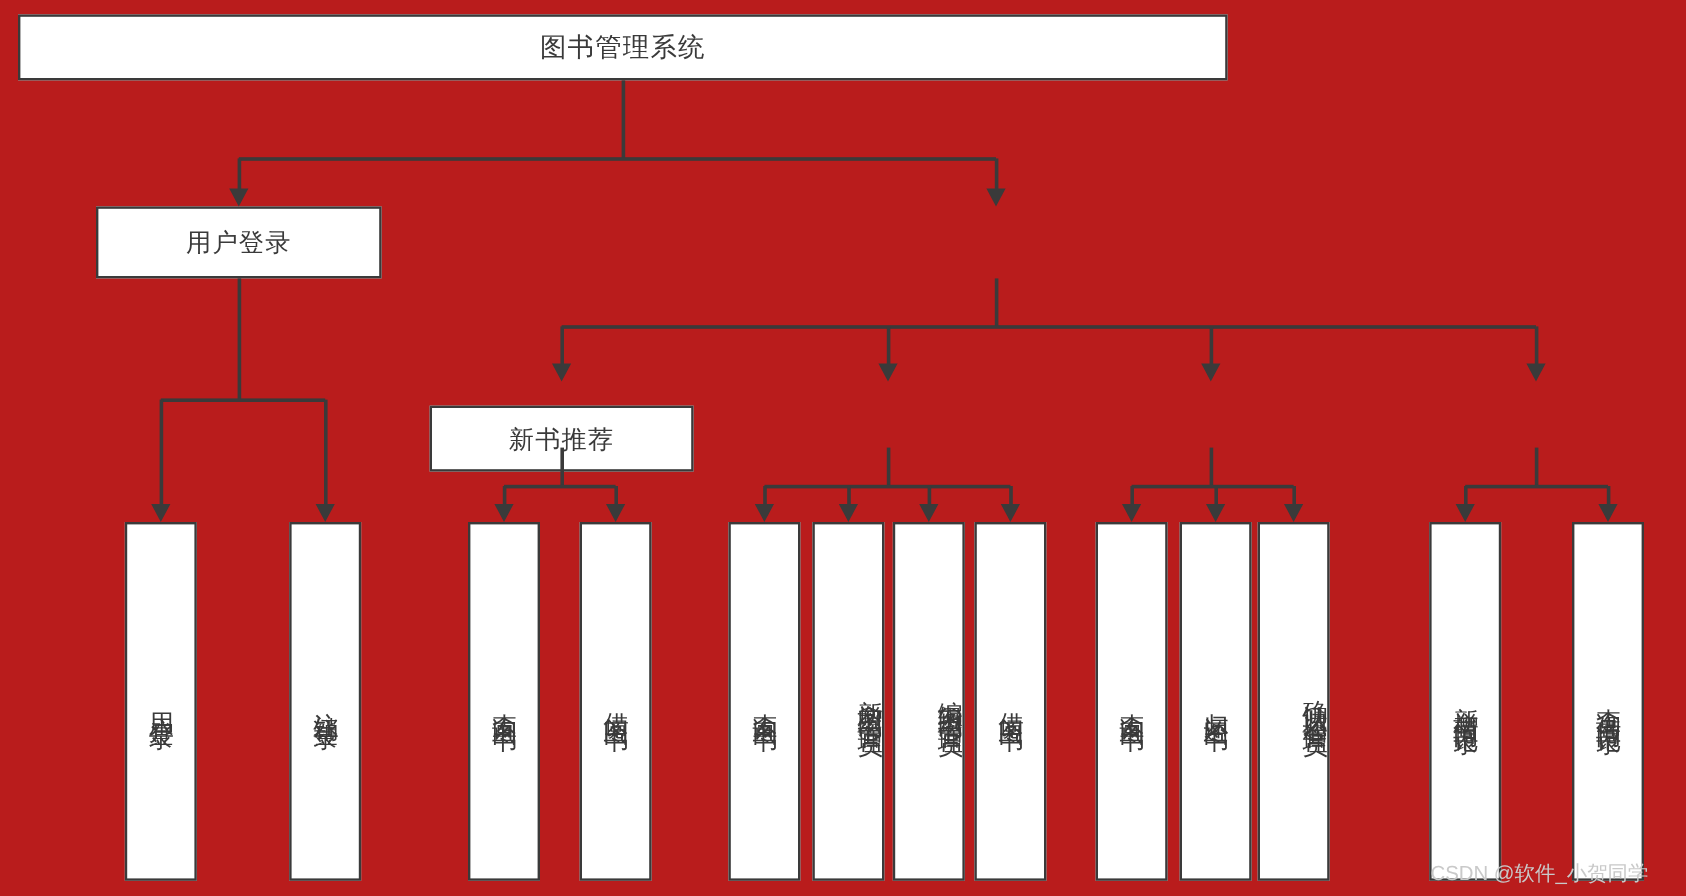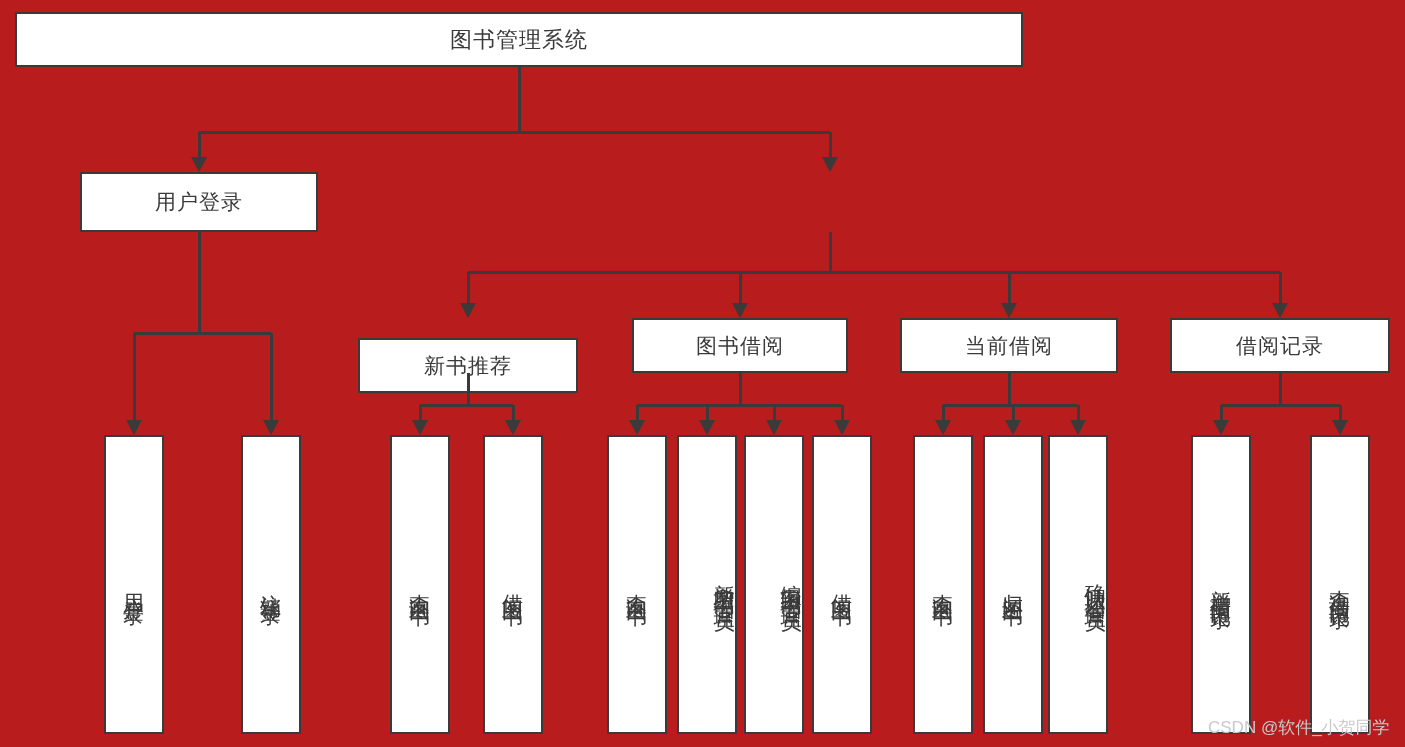--- a/index.html
+++ b/index.html
@@ -86,23 +86,20 @@
 </head>
 <body>
 
 <div id="canvas">
 
   <div class="node root" id="node-root" style="left: 15px; top: 12px; width: 1008px; height: 55px;">图书管理系统</div>
 
   <div class="node branch" id="node-l2-0" style="left: 80px; top: 172px; width: 238px; height: 60px;">用户登录</div>
 
   <div class="node branch" id="node-l3-0" style="left: 358px; top: 318px; width: 220px; height: 55px; margin-top: 20px;">新书推荐</div>
-  <div class="node branch" id="node-l3-1" style="left: 632px; top: 318px; width: 216px; height: 55px;">图书借阅</div>
-  <div class="node branch" id="node-l3-2" style="left: 900px; top: 318px; width: 218px; height: 55px;">当前借阅</div>
-  <div class="node branch" id="node-l3-3" style="left: 1170px; top: 318px; width: 220px; height: 55px;">借阅记录</div>
 
   <div class="node leaf" id="node-leaf-0" style="left: 104px; top: 435px; width: 60px; height: 299px;">
       <span class="txt">用户登录</span>
     </div>
   <div class="node leaf" id="node-leaf-1" style="left: 241px; top: 435px; width: 60px; height: 299px;">
       <span class="txt">注销登录</span>
     </div>
   <div class="node leaf" id="node-leaf-2" style="left: 390px; top: 435px; width: 60px; height: 299px;">
       <span class="txt">查询图书</span>
     </div>
@@ -185,15 +182,15 @@
       <div class="vline" style="left: 1076.5px; top: 405px; height: 16px;"></div>
       <div class="arrow" style="left: 1070px; top: 420px;"></div>
       <div class="vline" style="left: 1278.5px; top: 373px; height: 32px;"></div>
       <div class="hline" style="left: 1221px; top: 403.5px; width: 119px;"></div>
       <div class="vline" style="left: 1219.5px; top: 405px; height: 16px;"></div>
       <div class="arrow" style="left: 1213px; top: 420px;"></div>
       <div class="vline" style="left: 1338.5px; top: 405px; height: 16px;"></div>
       <div class="arrow" style="left: 1332px; top: 420px;"></div>
     </div>
 
-  <div id="watermark" style="left: 1192px; top: 716px; padding-left: 16px;">CSDN @软件_小贺同学</div>
+  <div id="watermark" style="left: 1192px; top: 716px;">CSDN @软件_小贺同学</div>
 
 </div>
 
 </body></html>

